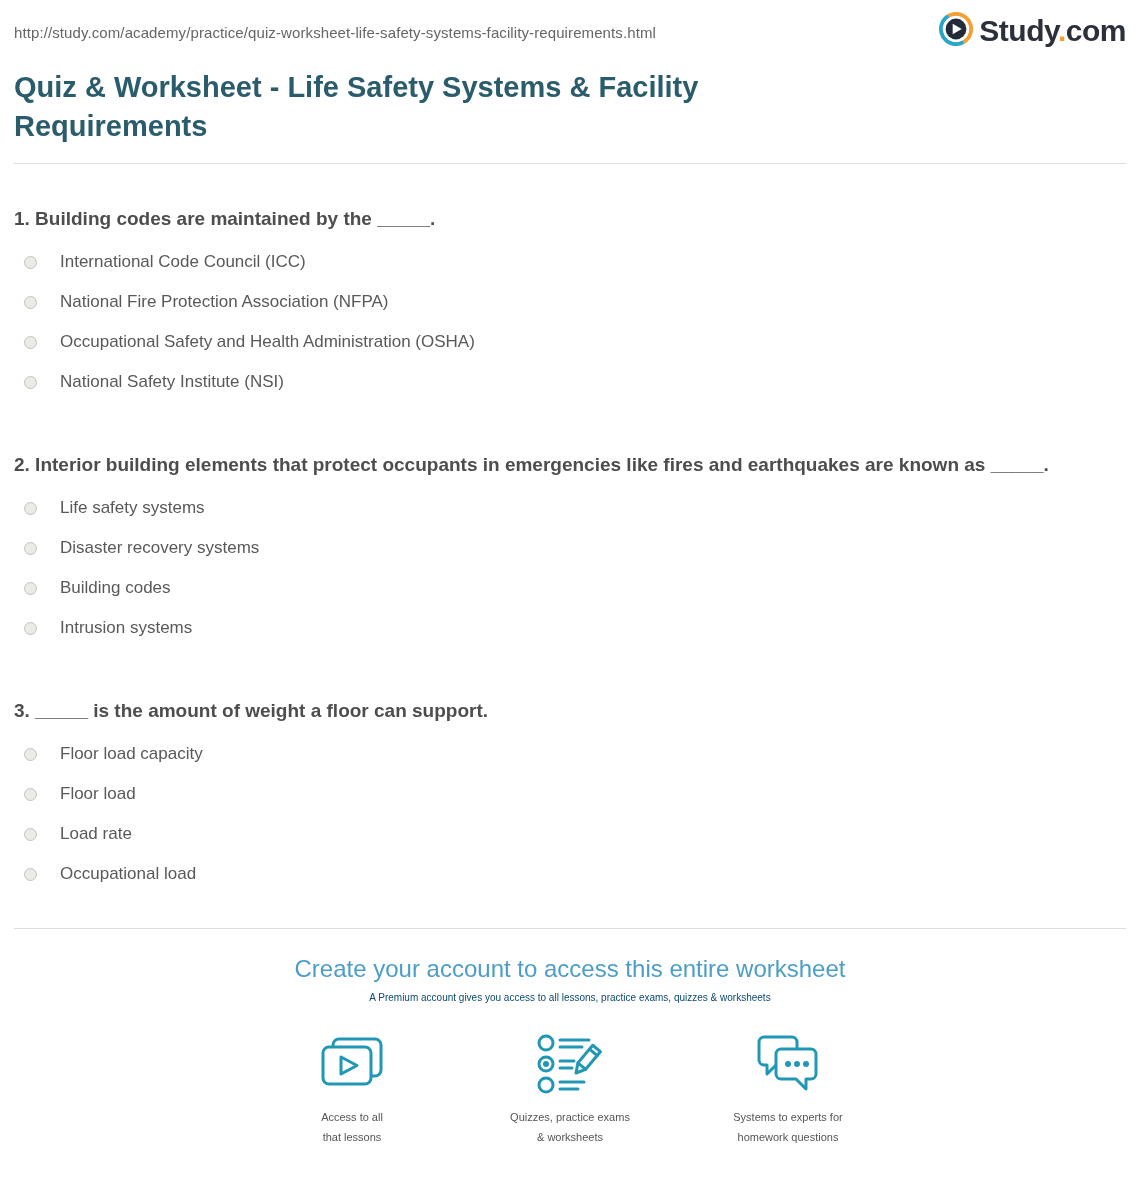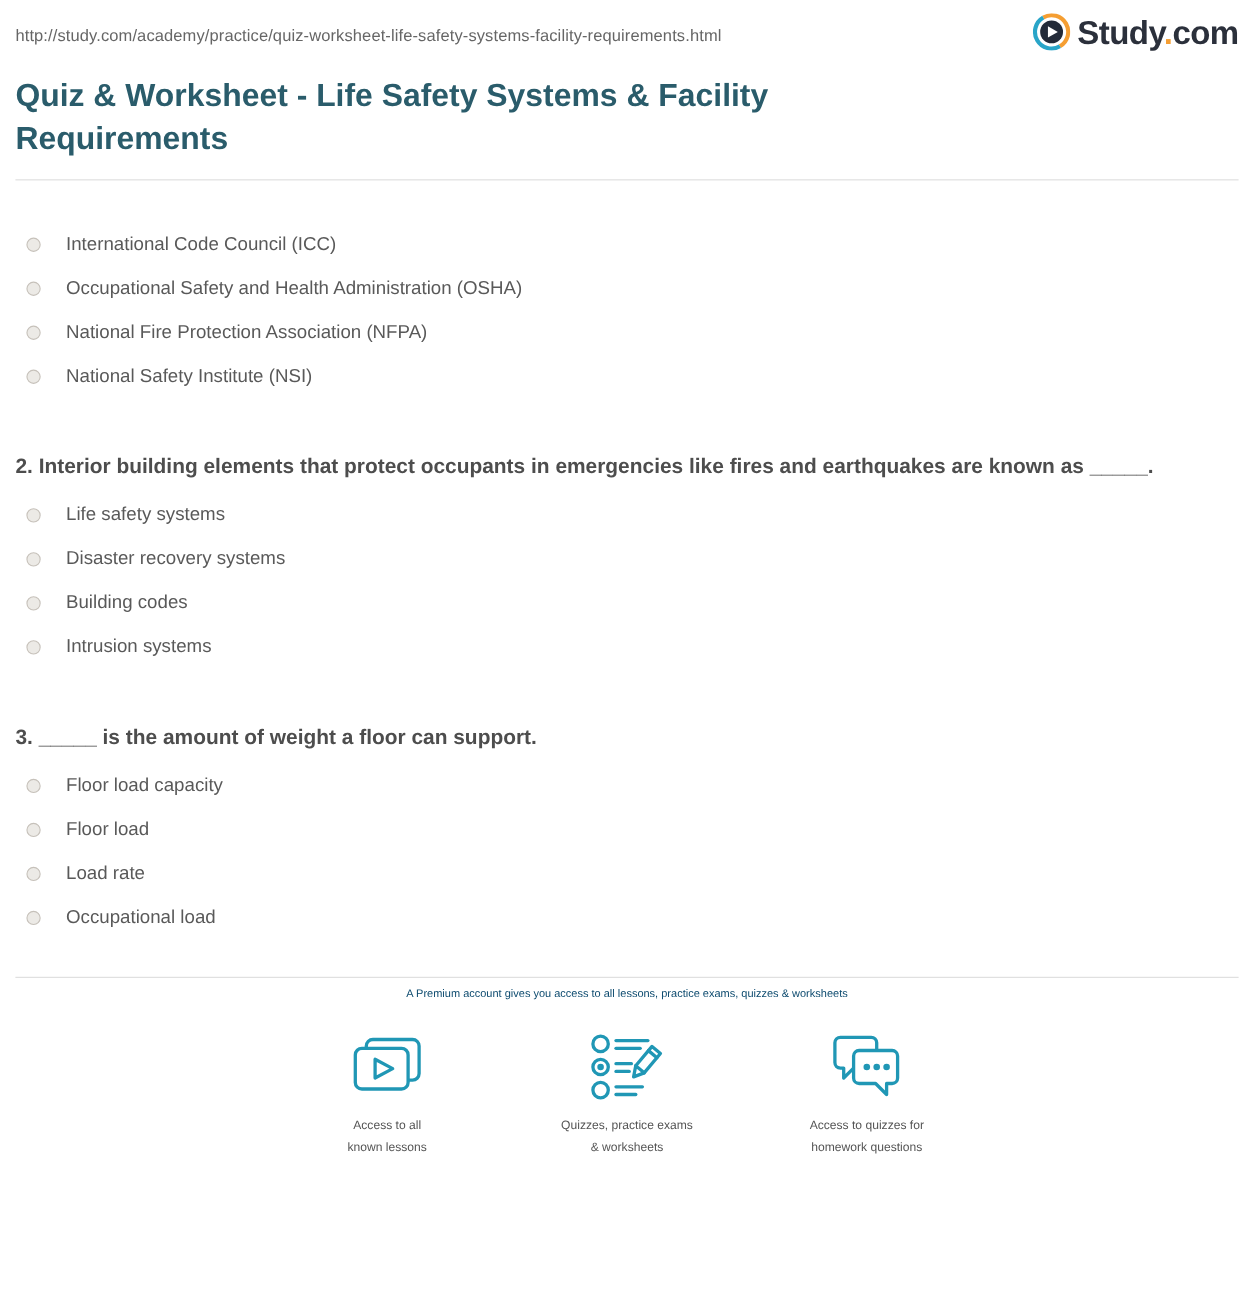--- a/index.html
+++ b/index.html
@@ -71,32 +71,33 @@
         </svg>
       </span>
       <span class="logo-text"><span>Study</span><span class="dot">.</span><span>com</span></span>
     </div>
   </div>
 
   <h1 class="title">Quiz &amp; Worksheet - Life Safety Systems &amp; Facility Requirements</h1>
   <hr class="divider">
 
   <div class="question">
+    <div class="q-prompt">1. Building codes are maintained by the _____.</div>
     <div class="options">
       <div class="option">
         <span class="radio"></span>
         <span class="option-label">International Code Council (ICC)</span>
       </div>
       <div class="option">
         <span class="radio"></span>
+        <span class="option-label">National Fire Protection Association (NFPA)</span>
+      </div>
+      <div class="option">
+        <span class="radio"></span>
         <span class="option-label">Occupational Safety and Health Administration (OSHA)</span>
-      </div>
-      <div class="option">
-        <span class="radio"></span>
-        <span class="option-label">National Fire Protection Association (NFPA)</span>
       </div>
       <div class="option">
         <span class="radio"></span>
         <span class="option-label">National Safety Institute (NSI)</span>
       </div>
     </div>
   </div>
 
   <div class="question">
     <div class="q-prompt">2. Interior building elements that protect occupants in emergencies like fires and earthquakes are known as _____.</div>
@@ -138,35 +139,36 @@
       <div class="option">
         <span class="radio"></span>
         <span class="option-label">Occupational load</span>
       </div>
     </div>
   </div>
 
   <hr class="divider" style="margin-top:34px;">
 
   <div class="cta">
+    <div class="cta-heading">Create your account to access this entire worksheet</div>
     <div class="cta-sub">A Premium account gives you access to all lessons, practice exams, quizzes &amp; worksheets</div>
 
     <div class="features">
 
       <div class="feature">
         <div class="icon-box">
           <svg width="74" height="60" viewBox="0 0 74 60">
             <rect class="ic" x="18" y="4" width="48" height="37" rx="6"></rect>
             <rect class="ic ic-white" x="8" y="12" width="48" height="37" rx="6"></rect>
             <path class="ic" d="M26 22 L26 39 L42 30.5 Z"></path>
           </svg>
         </div>
         <div class="feature-label">
           <div>Access to all</div>
-          <div>known lessons</div>
+          <div>that lessons</div>
         </div>
       </div>
 
       <div class="feature">
         <div class="icon-box">
           <svg width="76" height="64" viewBox="0 0 76 64">
             <circle class="ic" cx="14" cy="12" r="7"></circle>
             <circle class="ic" cx="14" cy="33" r="7"></circle>
             <circle class="ic-fill" cx="14" cy="33" r="3"></circle>
             <circle class="ic" cx="14" cy="54" r="7"></circle>
@@ -193,21 +195,21 @@
         <div class="icon-box">
           <svg width="72" height="62" viewBox="0 0 72 62">
             <path class="ic" d="M12 4 h28 a5 5 0 0 1 5 5 v18 a5 5 0 0 1 -5 5 h-16 l-9 9 v-9 h-3 a5 5 0 0 1 -5 -5 v-18 a5 5 0 0 1 5 -5 Z"></path>
             <path class="ic ic-white" d="M29 16 h30 a5 5 0 0 1 5 5 v20 a5 5 0 0 1 -5 5 h-5 v10 l-10 -10 h-15 a5 5 0 0 1 -5 -5 v-20 a5 5 0 0 1 5 -5 Z"></path>
             <circle class="ic-fill" cx="36" cy="31" r="3"></circle>
             <circle class="ic-fill" cx="45" cy="31" r="3"></circle>
             <circle class="ic-fill" cx="54" cy="31" r="3"></circle>
           </svg>
         </div>
         <div class="feature-label">
-          <div>Access to quizzes for</div>
+          <div>Systems to experts for</div>
           <div>homework questions</div>
         </div>
       </div>
 
     </div>
   </div>
 
 </div>
 
 </body></html>

